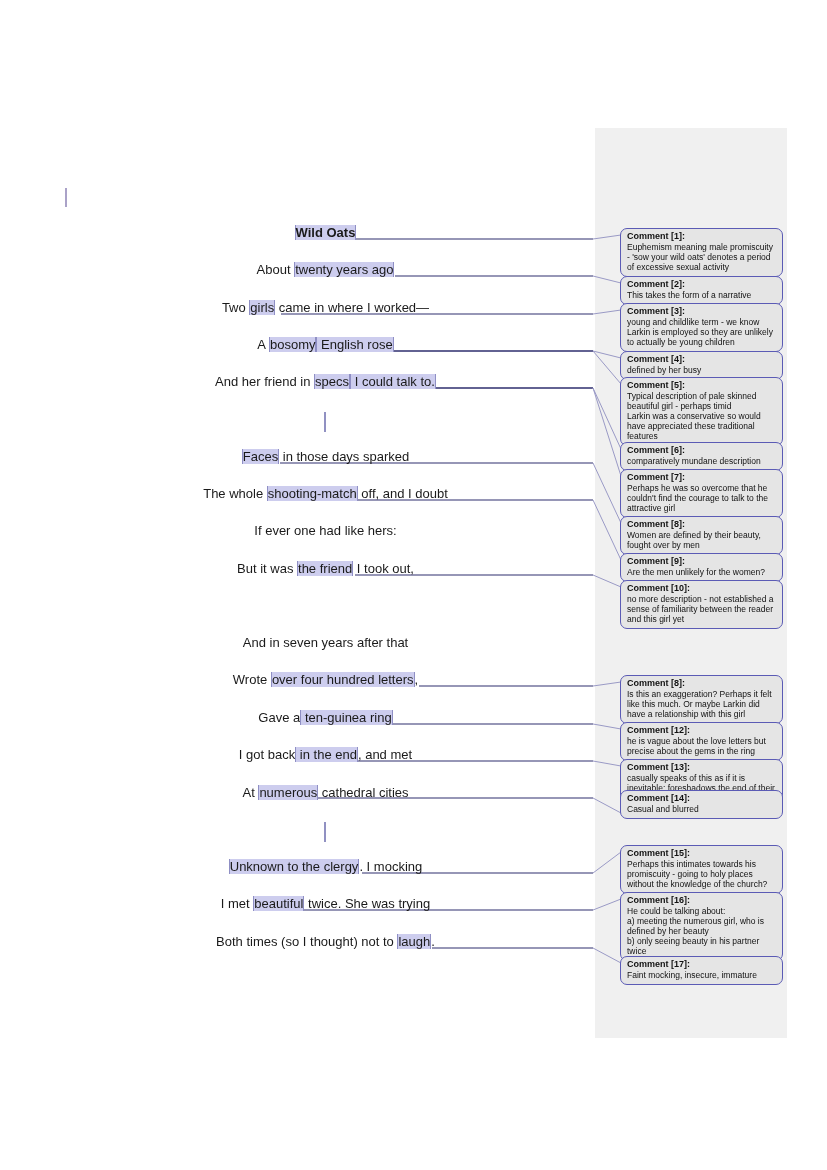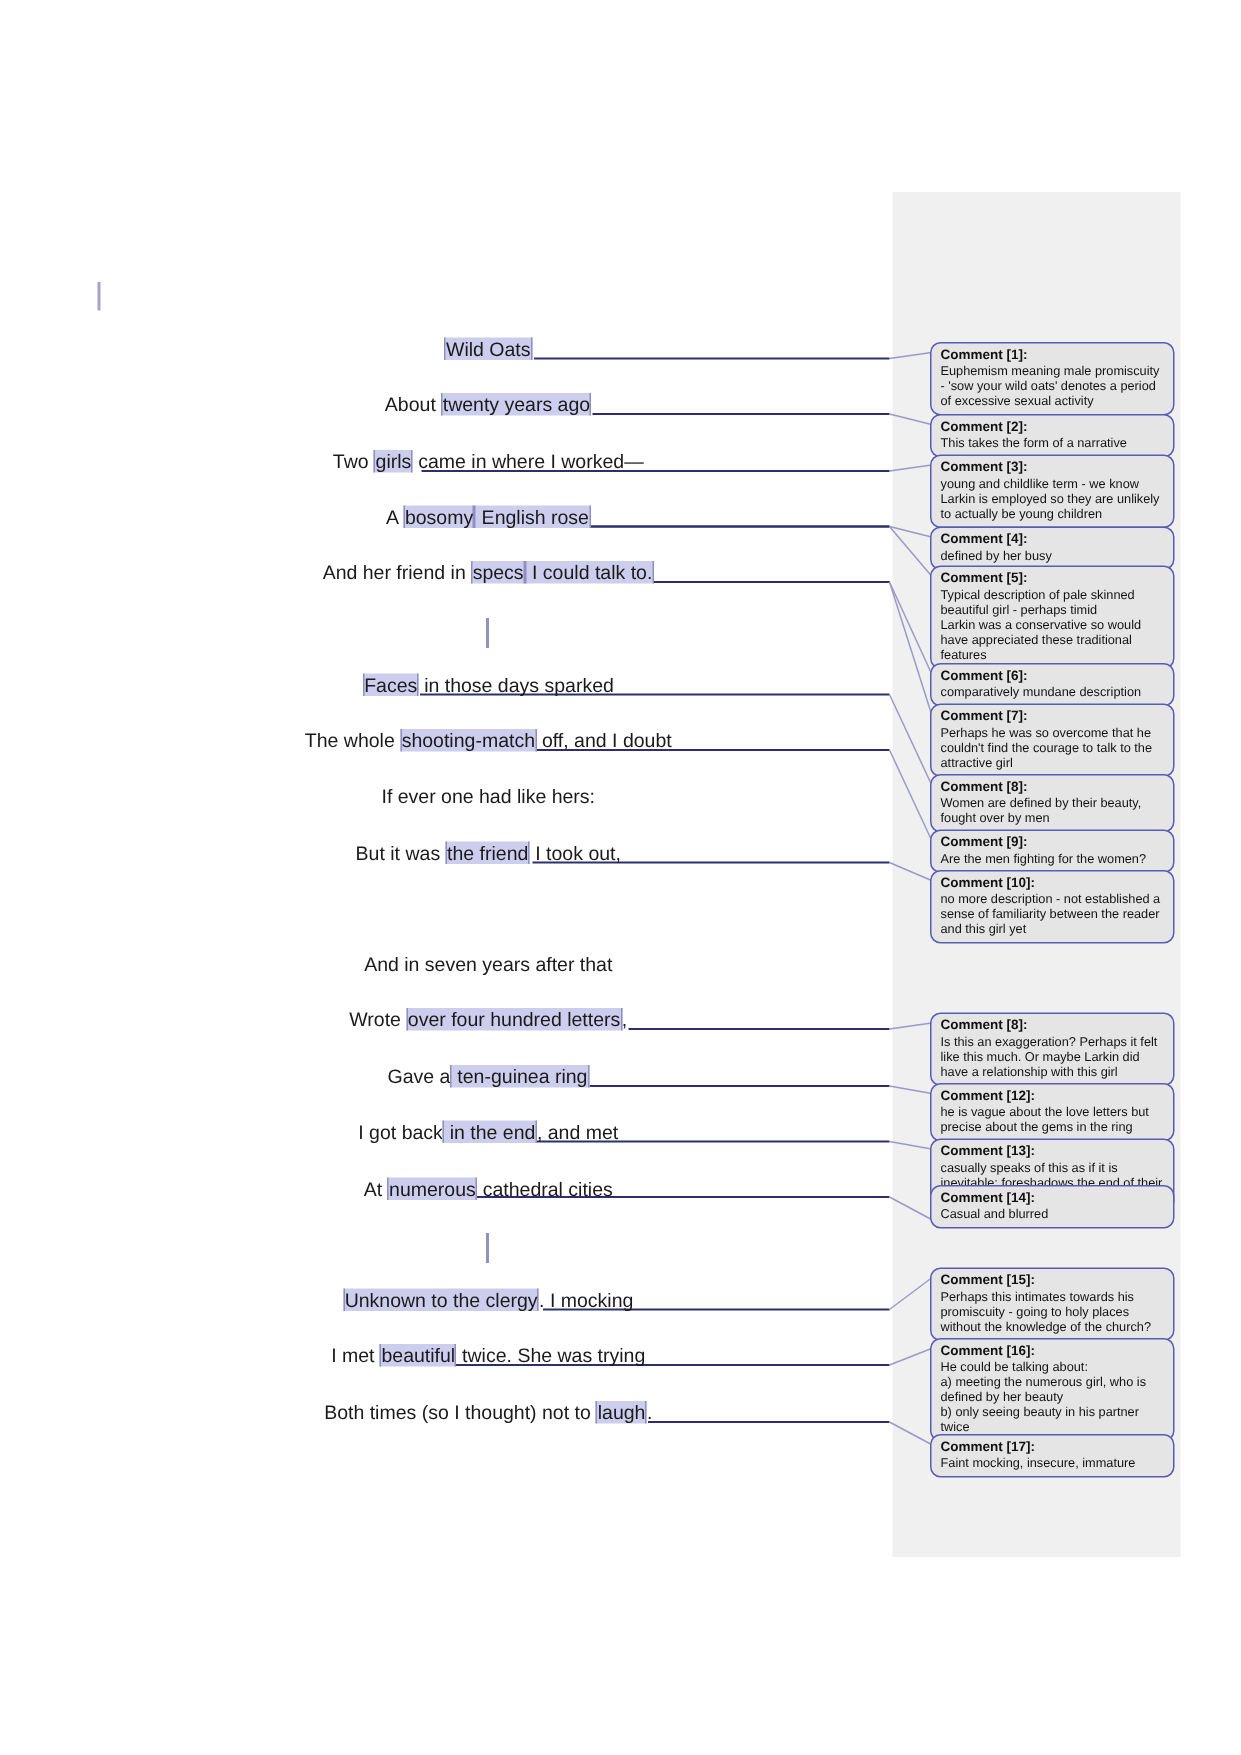--- a/index.html
+++ b/index.html
@@ -8,21 +8,21 @@
     font-family:"Liberation Sans","DejaVu Sans",sans-serif;overflow:hidden;
   }
   .comments-panel{
     position:absolute;left:595px;top:128px;width:192px;height:910px;
     background:#f0f0f0;
   }
   .pline{
     position:absolute;left:63px;width:525px;text-align:center;
     font-size:13px;line-height:16px;color:#1a1a1a;white-space:pre;
   }
-  .pline.title{font-weight:normal;}
+  .pline.title{font-weight:bold;}
   .hl{
     background:#cdcdee;border-left:1px solid #8f8fc4;border-right:1px solid #8f8fc4;
   }
   .comment{
     position:absolute;left:620px;width:163px;box-sizing:border-box;
     background:#e5e5e5;border:1.5px solid #5b5bb5;border-radius:7px;
     padding:2px 6px 4px 6px;color:#111;
   }
   .c-label{font-size:9px;font-weight:bold;line-height:11px;}
   .c-text{font-size:8.5px;line-height:10px;white-space:pre-wrap;}
@@ -145,21 +145,21 @@
   <div class="comment" style="top:469px">
       <div class="c-label">Comment [7]:</div>
       <div class="c-text">Perhaps he was so overcome that he couldn't find the courage to talk to the attractive girl</div>
     </div>
   <div class="comment" style="top:516px">
       <div class="c-label">Comment [8]:</div>
       <div class="c-text">Women are defined by their beauty, fought over by men</div>
     </div>
   <div class="comment" style="top:553px">
       <div class="c-label">Comment [9]:</div>
-      <div class="c-text">Are the men fighting for the women?</div>
+      <div class="c-text">Are the men unlikely for the women?</div>
     </div>
   <div class="comment" style="top:580px">
       <div class="c-label">Comment [10]:</div>
       <div class="c-text">no more description - not established a sense of familiarity between the reader and this girl yet</div>
     </div>
   <div class="comment" style="top:675px">
       <div class="c-label">Comment [8]:</div>
       <div class="c-text">Is this an exaggeration? Perhaps it felt like this much. Or maybe Larkin did have a relationship with this girl</div>
     </div>
   <div class="comment" style="top:722px">

